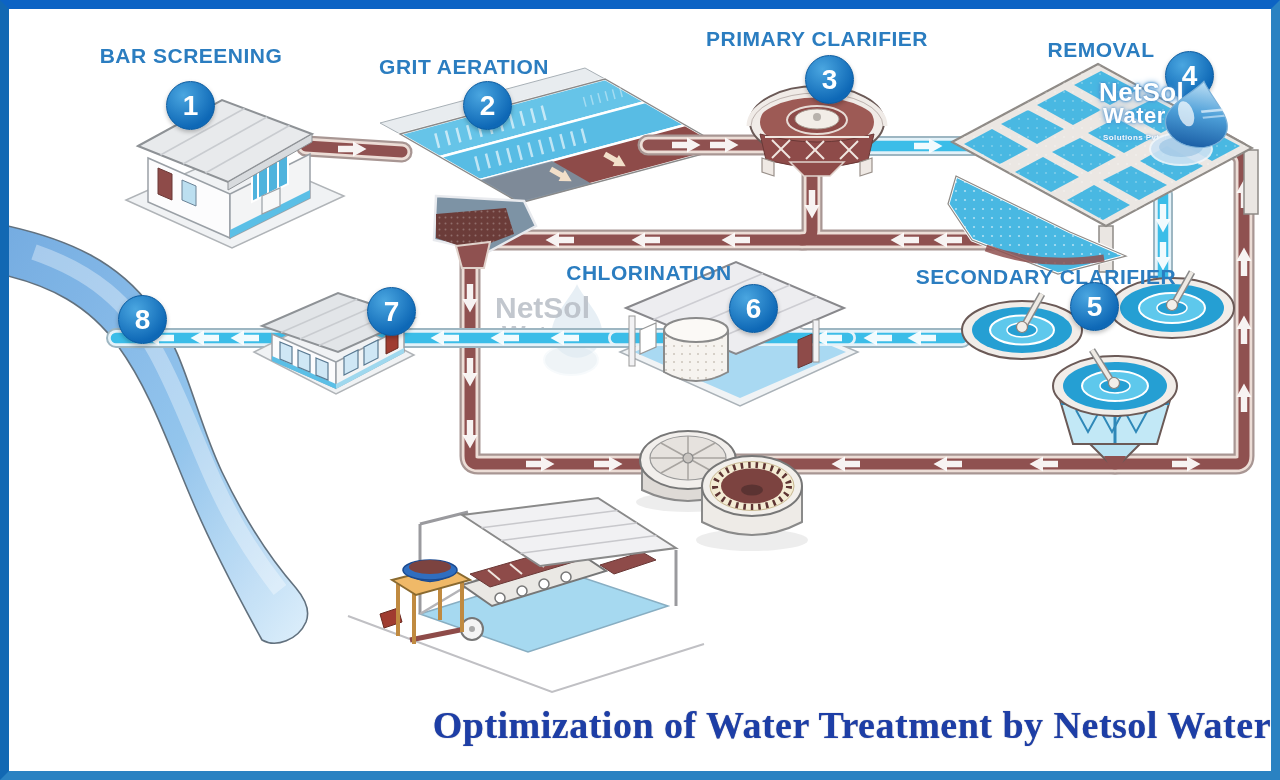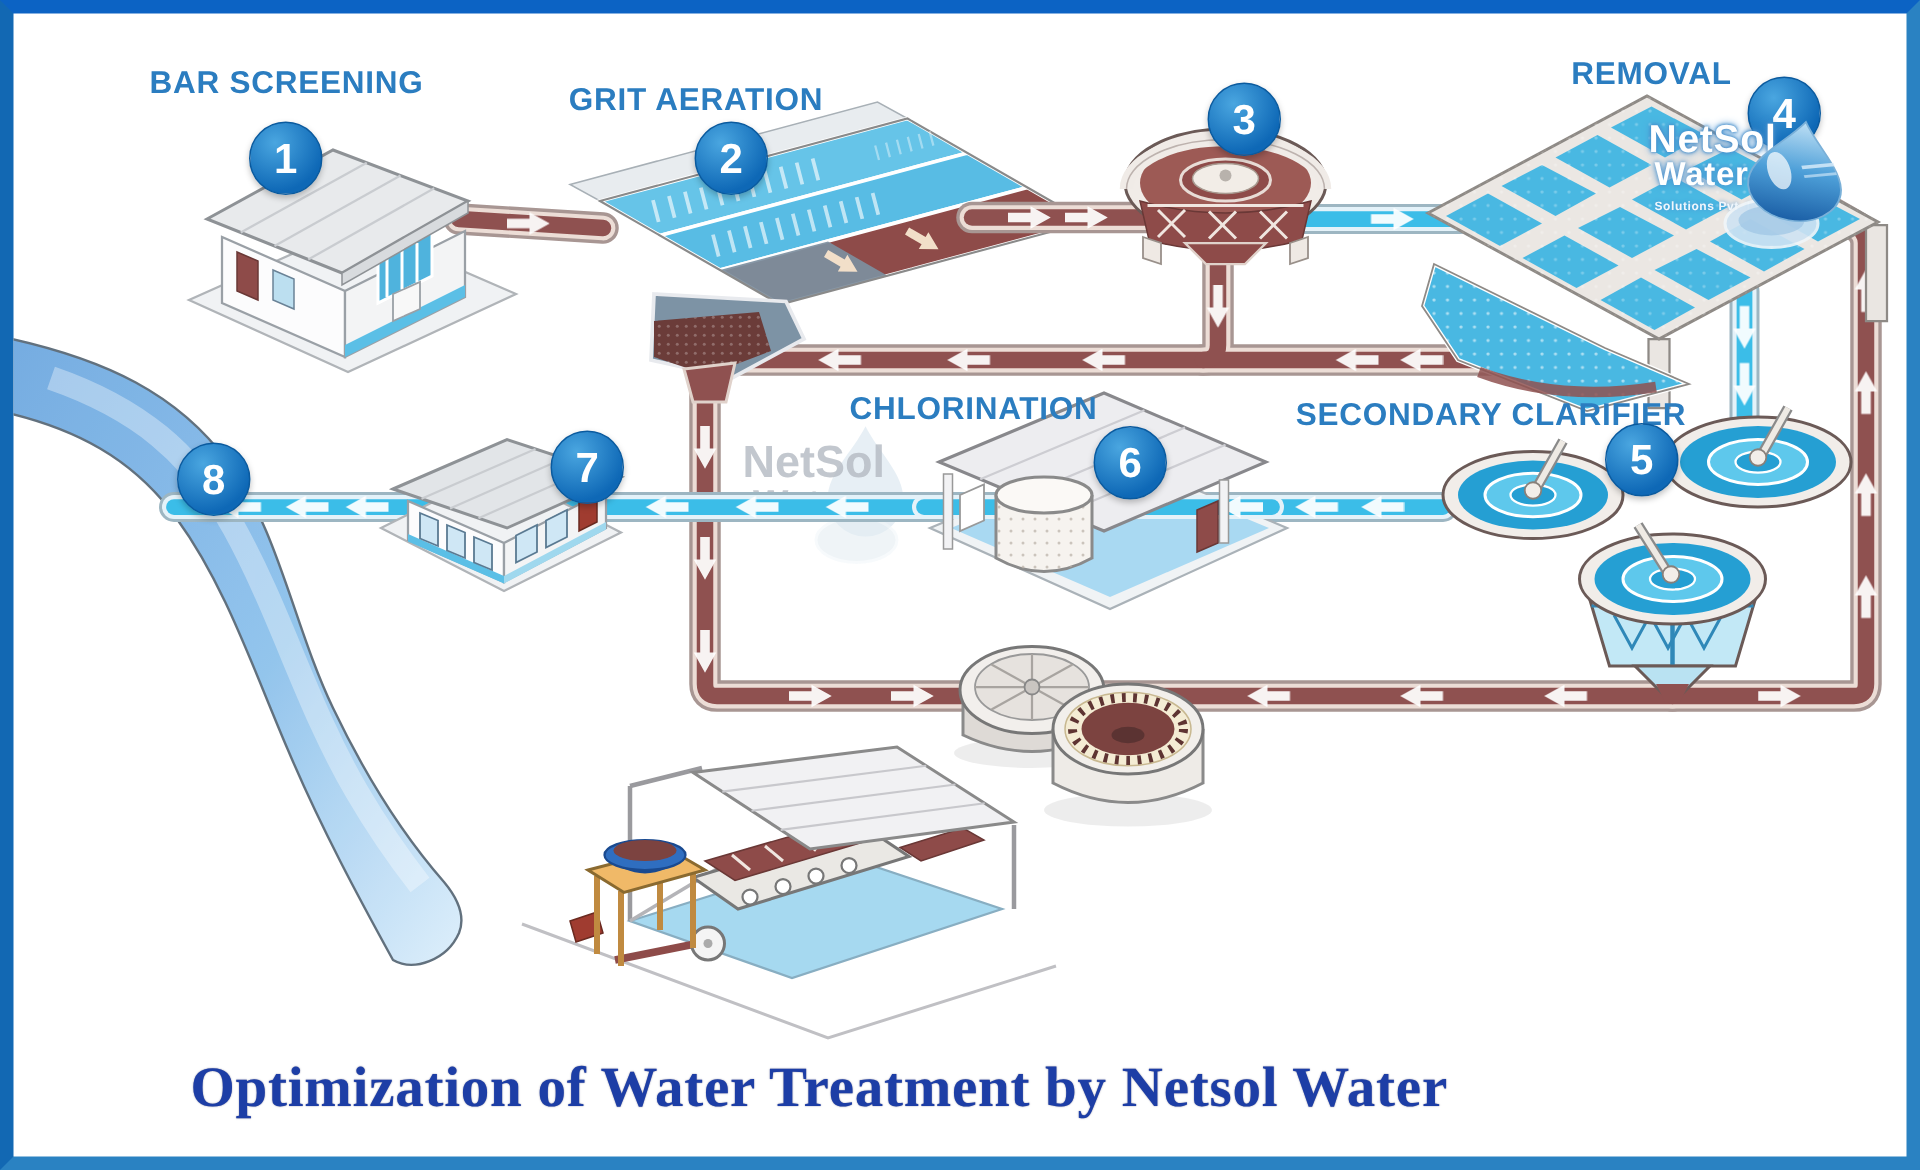--- a/index.html
+++ b/index.html
@@ -16,21 +16,21 @@
     position:absolute;transform:translateX(-50%);white-space:nowrap;
     font-weight:bold;font-size:21px;letter-spacing:.5px;color:#2b7dc0;
   }
   .badge{
     position:absolute;width:47px;height:47px;border-radius:50%;
     background:radial-gradient(circle at 35% 28%,#4aa6e0,#0e68b6 72%);
     border:1px solid #0a5a9e;box-shadow:0 2px 4px rgba(0,0,0,.25);
     color:#fff;font-weight:bold;font-size:28px;line-height:47px;text-align:center;
   }
   .caption{
-    position:absolute;left:0;right:0;top:694px;text-align:left;padding-left:118px;
+    position:absolute;left:0;right:0;top:694px;text-align:right;padding-left:86px;
     font-family:"Liberation Serif",serif;font-weight:bold;font-size:38px;
     color:#1d3ea6;letter-spacing:.5px;text-shadow:0 0 1px rgba(20,20,70,.55);
   }
   .logo{position:absolute;left:1082px;top:68px;width:150px;height:120px;z-index:5;}
   .logo .nm{
     position:absolute;left:8px;top:0px;color:#fff;font-weight:bold;font-size:26px;
     letter-spacing:.5px;text-shadow:0 0 6px #4d94d0,0 0 3px #4d94d0,0 0 2px #3a7fbd;
   }
   .logo .pr{
     position:absolute;left:12px;top:26px;color:#fff;font-weight:bold;font-size:22px;
@@ -367,22 +367,23 @@
     <line x1="414" y1="594" x2="414" y2="644" stroke="#c08a40" stroke-width="4"></line>
     <polygon points="392,580 446,566 470,580 416,595" fill="#f0b968" stroke="#8a6a30" stroke-width="2"></polygon>
     <path d="M403,570 Q430,593 457,570" fill="#3f80cc" stroke="#1a4a90" stroke-width="1.5"></path>
     <ellipse cx="430" cy="570" rx="27" ry="10" fill="#2f6ec0" stroke="#1a4a90" stroke-width="1.5"></ellipse>
     <ellipse cx="430" cy="567" rx="21" ry="7" fill="#7c4340"></ellipse>
   </g>
 </svg>
 
 <div class="lbl" style="left:182px;top:35px">BAR SCREENING</div>
 <div class="lbl" style="left:455px;top:46px">GRIT AERATION</div>
+<div class="lbl" style="left:808px;top:18px">PRIMARY CLARIFIER</div>
 <div class="lbl" style="left:1092px;top:29px">REMOVAL</div>
-<div class="lbl" style="left:985px;top:256px">SECONDARY CLARIFIER</div>
+<div class="lbl" style="left:1037px;top:256px">SECONDARY CLARIFIER</div>
 <div class="lbl" style="left:640px;top:252px">CHLORINATION</div>
 
 <div class="badge" style="left:157px;top:72px">1</div>
 <div class="badge" style="left:454px;top:72px">2</div>
 <div class="badge" style="left:796px;top:46px">3</div>
 <div class="badge" style="left:1156px;top:42px">4</div>
 <div class="badge" style="left:1061px;top:273px">5</div>
 <div class="badge" style="left:720px;top:275px">6</div>
 <div class="badge" style="left:358px;top:278px">7</div>
 <div class="badge" style="left:109px;top:286px">8</div>

